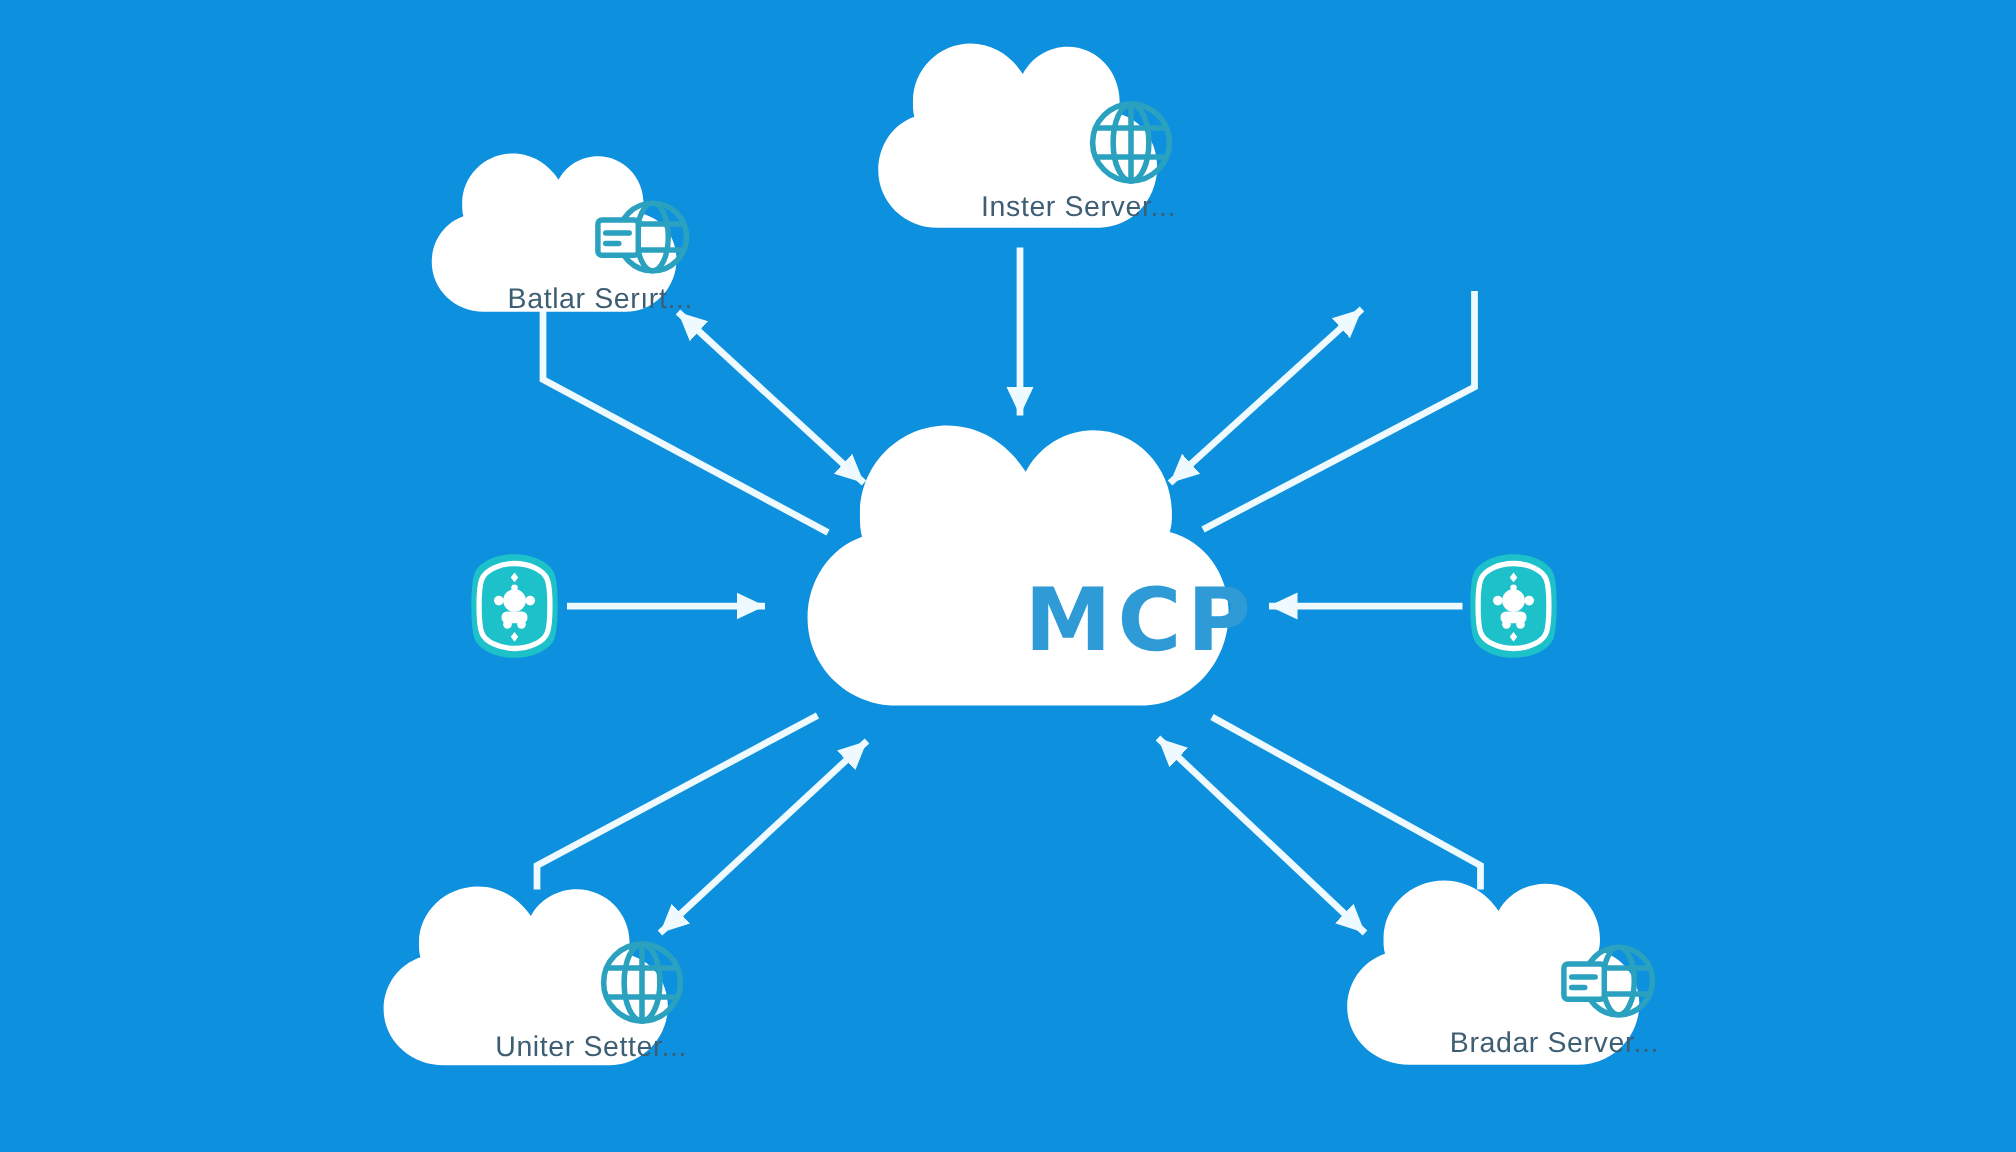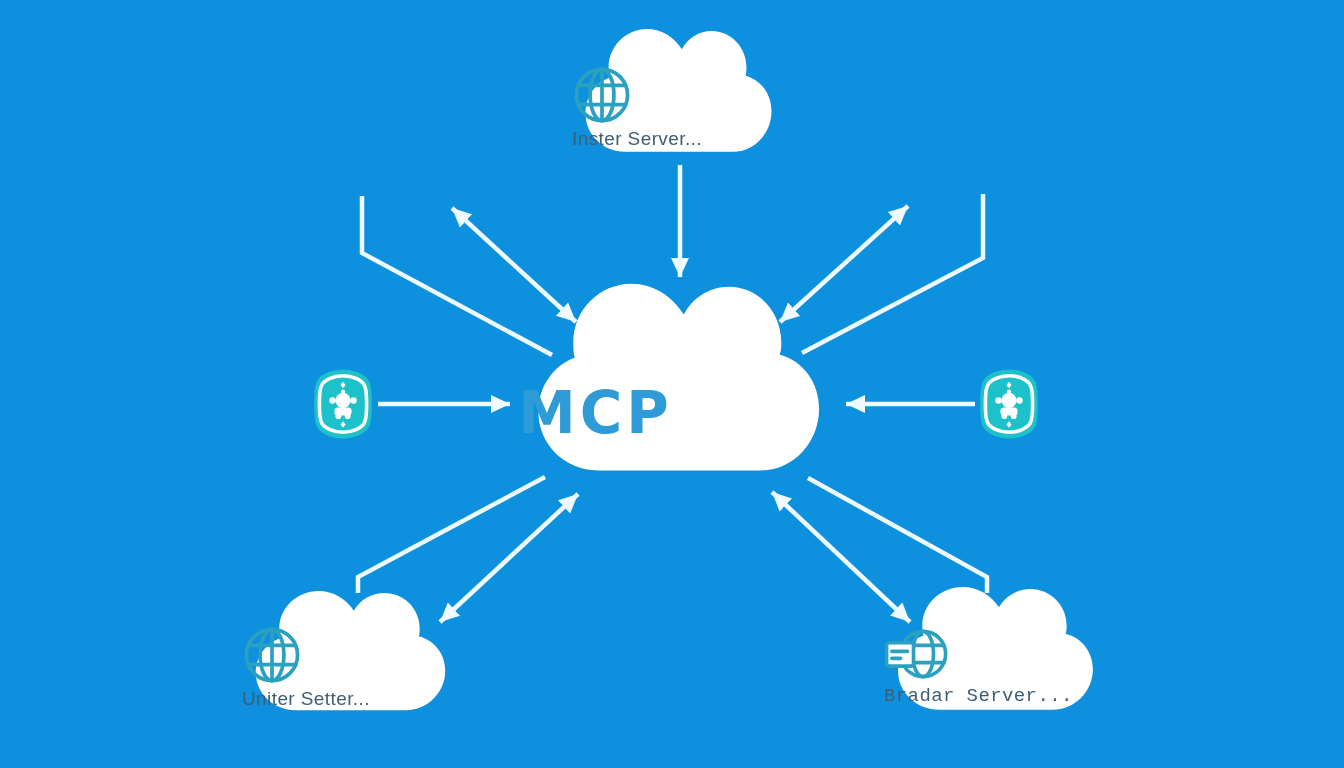--- a/index.html
+++ b/index.html
@@ -29,21 +29,21 @@
     inset: 0;
     width: 100%;
     height: 100%;
   }
   .cloud-fill { fill: var(--cloud-fill, #ffffff); }
   .node-content {
     position: absolute;
     inset: 0;
     display: flex;
     flex-direction: column;
-    align-items: flex-start;
+    align-items: flex-end;
     justify-content: center;
     padding-top: 12%;
     gap: 3px;
   }
   .node-label {
     color: var(--label-text, #3e5e74);
     font-size: 19px;
     letter-spacing: 0.4px;
     white-space: nowrap;
   }
@@ -108,39 +108,58 @@
         <circle class="icon-stroke" cx="0" cy="0" r="29"></circle>
         <ellipse class="icon-stroke" cx="0" cy="0" rx="13.5" ry="29"></ellipse>
         <line class="icon-stroke" x1="0" y1="-29" x2="0" y2="29"></line>
         <line class="icon-stroke" x1="-26.5" y1="-11" x2="26.5" y2="-11"></line>
         <line class="icon-stroke" x1="-26.5" y1="11" x2="26.5" y2="11"></line>
       </svg>
       <div class="node-label">Inster Server...</div>
     </div>
   </div>
 
+  <div class="cloud-node" style="left:276px; top:98px; width:186px; height:122px;">
+    <svg class="cloud-shape" viewBox="0 0 220 140" preserveAspectRatio="none">
+      <path class="cloud-fill" d="M55,126 C32,126 14,109 14,88 C14,72 24,58 39,53 C38,50 38,46 38,43 C38,22 56,5 78,5 C93,5 106,13 114,25 C120,14 132,7 145,7 C165,7 181,23 181,43 C181,46 181,48 180,51 C196,55 207,69 207,86 C207,108 189,126 167,126 Z"></path>
+    </svg>
+    <div class="node-content">
+      <svg width="66" height="56" viewBox="-38 -32 76 64">
+        <g transform="translate(7,0)">
+          <circle class="icon-stroke" cx="0" cy="0" r="26"></circle>
+          <ellipse class="icon-stroke" cx="0" cy="0" rx="12" ry="26"></ellipse>
+          <line class="icon-stroke" x1="-23.5" y1="-10" x2="23.5" y2="-10"></line>
+          <line class="icon-stroke" x1="-23.5" y1="10" x2="23.5" y2="10"></line>
+        </g>
+        <rect class="icon-fill-white icon-stroke" x="-35" y="-13" width="31" height="27" rx="3" style="fill:#ffffff;"></rect>
+        <line class="icon-stroke" x1="-29" y1="-3" x2="-11" y2="-3"></line>
+        <line class="icon-stroke" x1="-29" y1="5" x2="-19" y2="5"></line>
+      </svg>
+      <div class="node-label">Batlar Serırt...</div>
+    </div>
+  </div>
 
 
   <div class="cloud-node" style="left:242px; top:586px; width:216px; height:138px;">
     <svg class="cloud-shape" viewBox="0 0 220 140" preserveAspectRatio="none">
       <path class="cloud-fill" d="M55,126 C32,126 14,109 14,88 C14,72 24,58 39,53 C38,50 38,46 38,43 C38,22 56,5 78,5 C93,5 106,13 114,25 C120,14 132,7 145,7 C165,7 181,23 181,43 C181,46 181,48 180,51 C196,55 207,69 207,86 C207,108 189,126 167,126 Z"></path>
     </svg>
     <div class="node-content">
       <svg width="60" height="60" viewBox="-34 -34 68 68">
         <circle class="icon-stroke" cx="0" cy="0" r="29"></circle>
         <ellipse class="icon-stroke" cx="0" cy="0" rx="13.5" ry="29"></ellipse>
         <line class="icon-stroke" x1="0" y1="-29" x2="0" y2="29"></line>
         <line class="icon-stroke" x1="-26.5" y1="-11" x2="26.5" y2="-11"></line>
         <line class="icon-stroke" x1="-26.5" y1="11" x2="26.5" y2="11"></line>
       </svg>
       <div class="node-label">Uniter Setter...</div>
     </div>
   </div>
 
-  <div class="cloud-node" style="left:884px; top:582px; width:222px; height:142px;font-family:Liberation Mono, monospace;">
+  <div class="cloud-node" style="left:884px; top:582px; width:222px; height:142px;">
     <svg class="cloud-shape" viewBox="0 0 220 140" preserveAspectRatio="none">
       <path class="cloud-fill" d="M55,126 C32,126 14,109 14,88 C14,72 24,58 39,53 C38,50 38,46 38,43 C38,22 56,5 78,5 C93,5 106,13 114,25 C120,14 132,7 145,7 C165,7 181,23 181,43 C181,46 181,48 180,51 C196,55 207,69 207,86 C207,108 189,126 167,126 Z"></path>
     </svg>
     <div class="node-content">
       <svg width="66" height="56" viewBox="-38 -32 76 64">
         <g transform="translate(7,0)">
           <circle class="icon-stroke" cx="0" cy="0" r="26"></circle>
           <ellipse class="icon-stroke" cx="0" cy="0" rx="12" ry="26"></ellipse>
           <line class="icon-stroke" x1="-23.5" y1="-10" x2="23.5" y2="-10"></line>
           <line class="icon-stroke" x1="-23.5" y1="10" x2="23.5" y2="10"></line>

